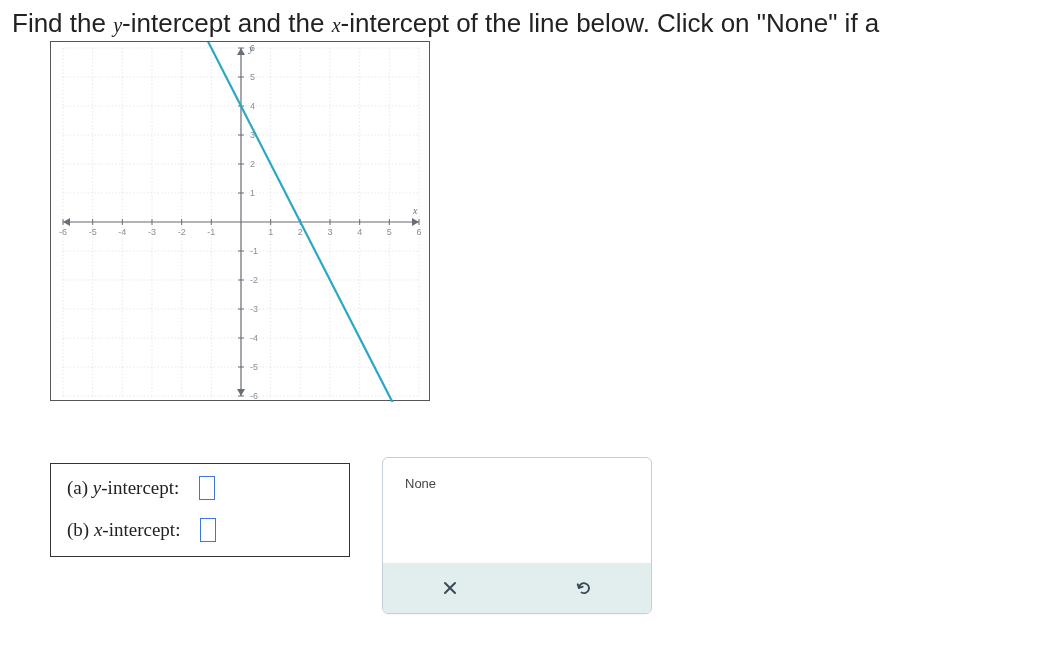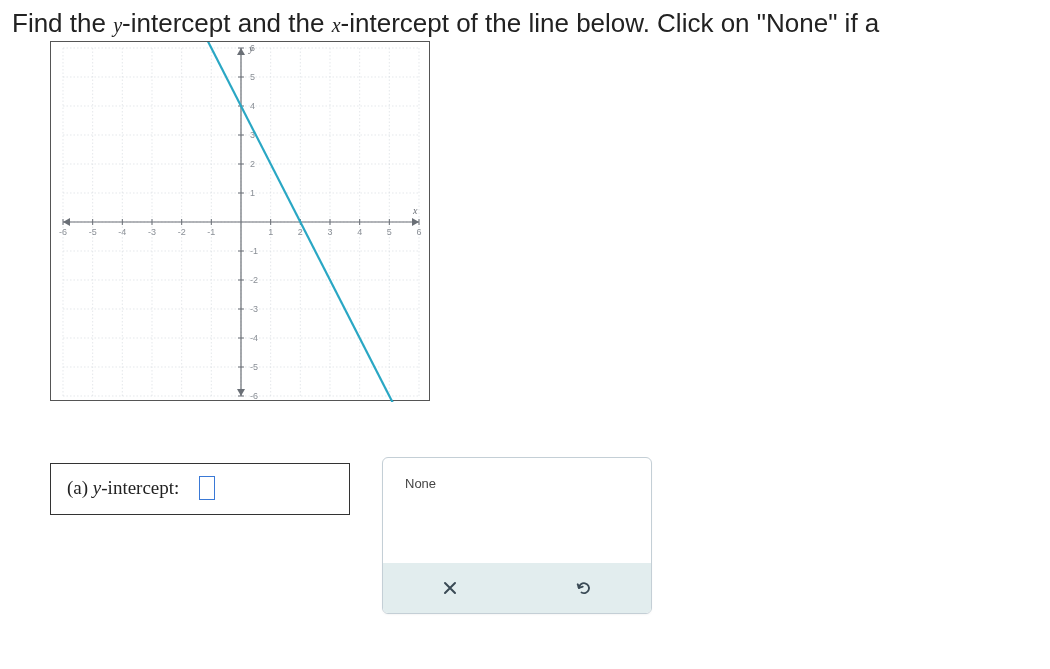--- a/index.html
+++ b/index.html
@@ -197,20 +197,27 @@
 
 <div class="answer-area">
   <div class="answer-box">
     <div class="answer-row">
       <span class="label-part">
         <span>(a)</span>
         <span class="mathvar">y</span><span>-intercept:</span>
       </span>
       <span class="input-slot"></span>
     </div>
+    <div class="answer-row">
+      <span class="label-part">
+        <span>(b)</span>
+        <span class="mathvar">x</span><span>-intercept:</span>
+      </span>
+      <span class="input-slot"></span>
+    </div>
   </div>
 
   <div class="palette">
     <div class="palette-top">
       <span class="none-chip">None</span>
     </div>
     <div class="palette-bottom">
       <div class="tool-btn">
         <svg width="16" height="16" viewBox="0 0 16 16">
           <path d="M3 3 L13 13 M13 3 L3 13" stroke="#3a4a55" stroke-width="2" stroke-linecap="round" fill="none"></path>

